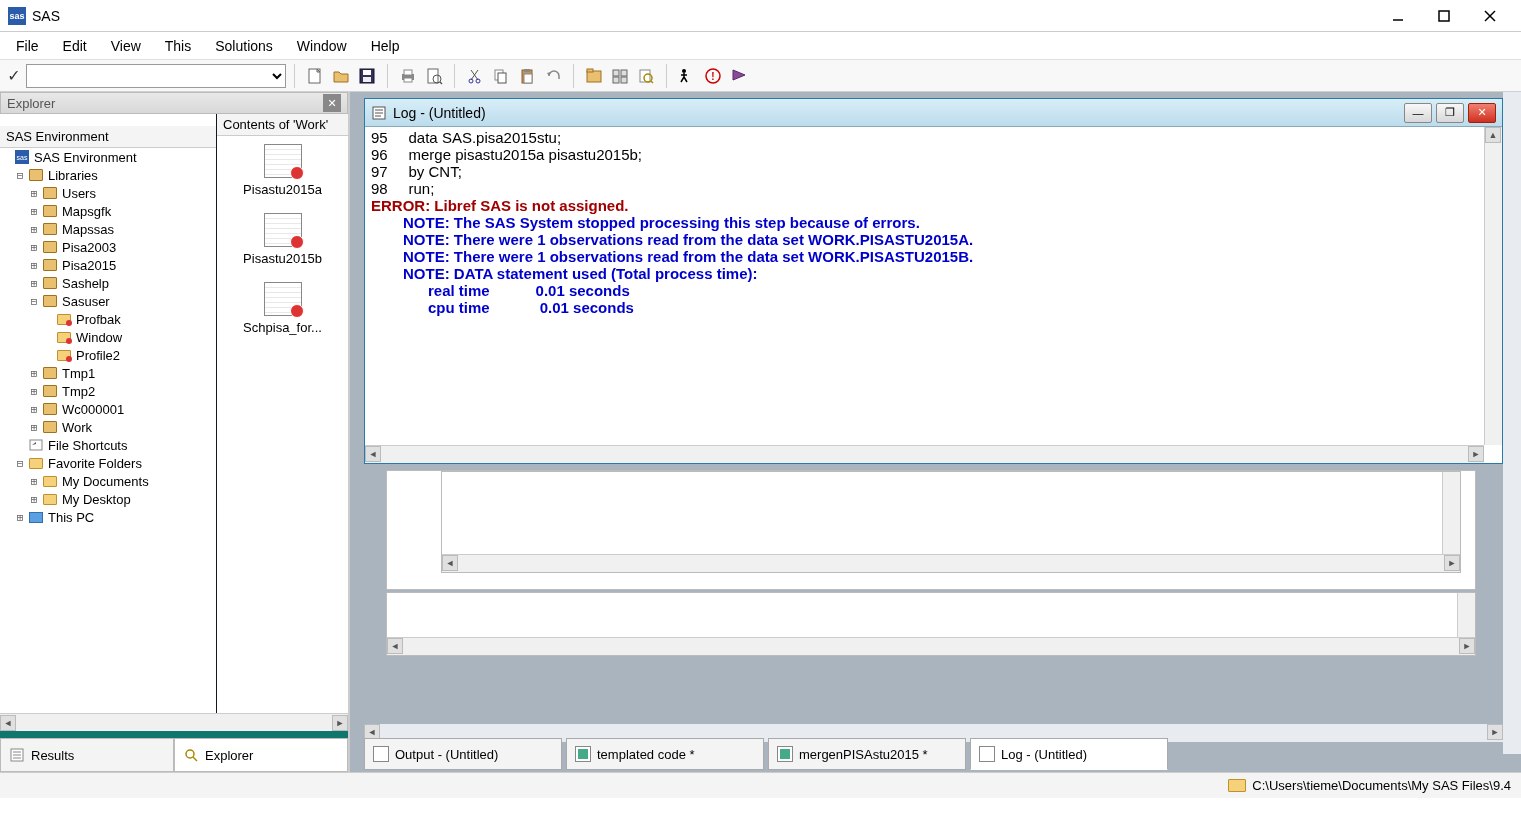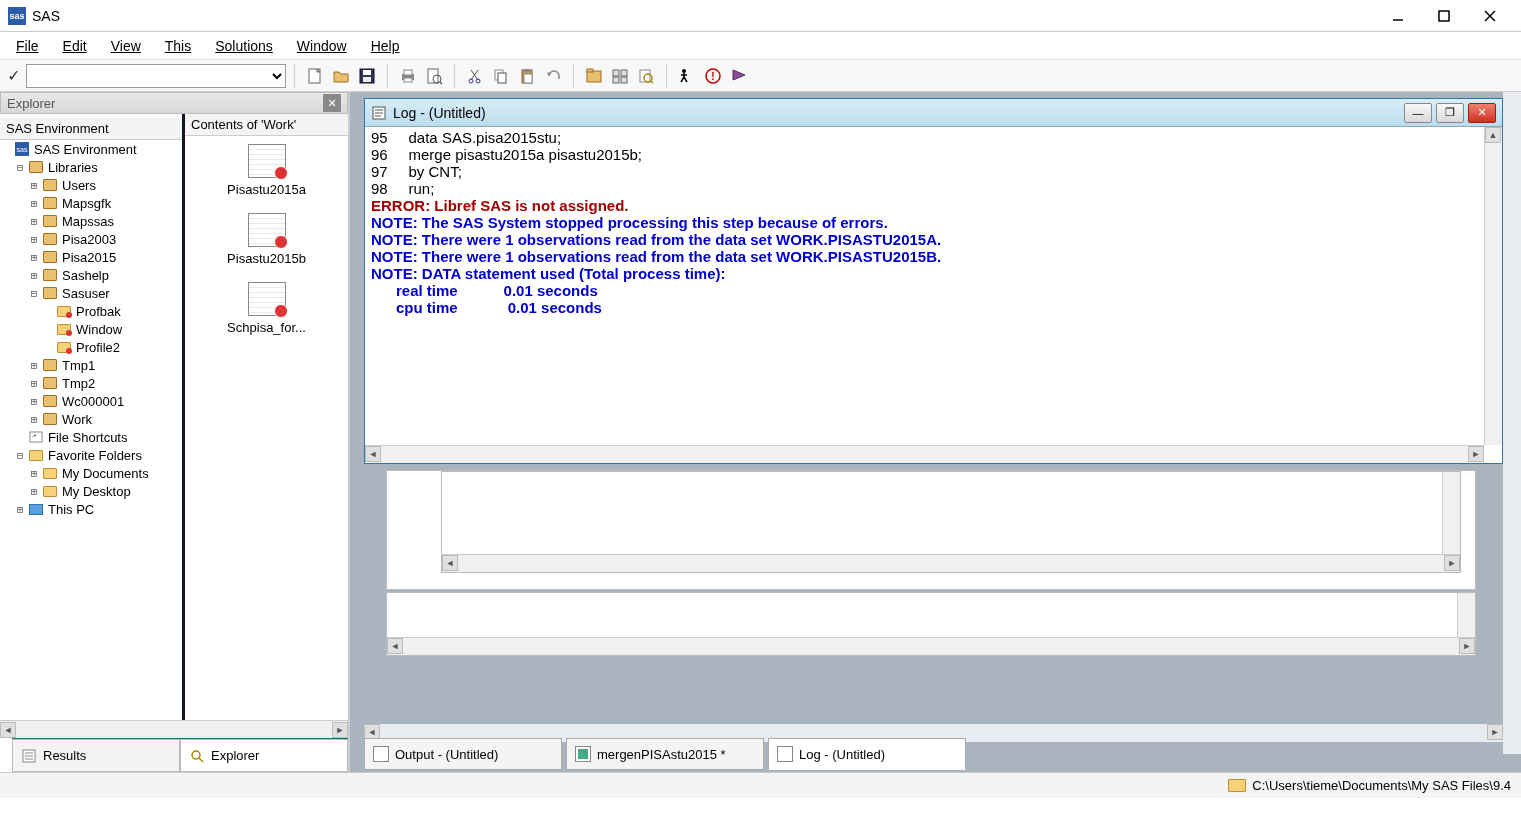--- a/index.html
+++ b/index.html
@@ -5,70 +5,70 @@
 * { box-sizing: border-box; margin: 0; padding: 0; font-family: "Segoe UI", Tahoma, sans-serif; }
 body { width: 1521px; height: 818px; background: #fff; overflow: hidden; font-size: 13px; }
 
 .titlebar { height: 32px; display: flex; align-items: center; padding: 0 8px; border-bottom: 1px solid #ccc; background: #fff; }
 .titlebar .sas-logo { width: 18px; height: 18px; background: #2a5caa; color: #fff; font-size: 9px; font-weight: bold; display: flex; align-items: center; justify-content: center; margin-right: 6px; }
 .titlebar .title { flex: 1; font-size: 14px; }
 .titlebar .winbtn { width: 46px; height: 32px; display: flex; align-items: center; justify-content: center; font-size: 14px; }
 .titlebar .winbtn svg { width: 12px; height: 12px; }
 
 .menubar { height: 28px; display: flex; align-items: center; padding: 0 4px; border-bottom: 1px solid #e0e0e0; background: #fff; font-size: 14px; }
-.menubar .menu-item { padding: 4px 12px; cursor: default; text-decoration: underline; }
+.menubar .menu-item { padding: 4px 12px; cursor: default; }
 
 .toolbar { height: 32px; display: flex; align-items: center; padding: 0 4px; border-bottom: 1px solid #d0d0d0; background: #f8f8f8; gap: 2px; }
 .toolbar .check { width: 20px; font-size: 16px; color: #333; text-align: center; }
 .toolbar select { width: 260px; height: 24px; border: 1px solid #999; background: #fff; }
 .toolbar .sep { width: 1px; height: 24px; background: #ccc; margin: 0 6px; }
 .tool-icon { width: 24px; height: 24px; display: flex; align-items: center; justify-content: center; }
 
 .main { display: flex; height: 680px; }
 
 .explorer-panel { width: 350px; border-right: 2px solid #ccc; display: flex; flex-direction: column; background: #fff; position: relative; }
 .panel-title { height: 22px; background: linear-gradient(#e8e8e8, #d8d8d8); border: 1px solid #bbb; padding: 2px 6px; font-size: 13px; color: #555; display: flex; align-items: center; }
 .panel-title .close-x { margin-left: auto; width: 18px; height: 18px; background: #888; color: #fff; font-size: 11px; display: flex; align-items: center; justify-content: center; }
 .explorer-split { display: flex; flex: 1; overflow: hidden; }
-.tree-col { width: 185px; border-right: 3px solid #0f172a; overflow: auto; padding-top: 4px; }
+.tree-col { width: 217px; border-right: 1px solid #0f172a; overflow: auto; padding-top: 12px; }
 .contents-col { flex: 1; overflow: auto; }
 .col-head { padding: 3px 6px; font-size: 13px; border-bottom: 1px solid #ccc; background: #f4f4f4; }
 
 .tree-node { display: flex; align-items: center; padding: 1px 2px; font-size: 13px; white-space: nowrap; gap: 2px; }
 .tree-node .tw { width: 12px; text-align: center; color: #666; font-family: monospace; font-size: 11px; }
 .tree-node .icon { width: 16px; height: 16px; display: flex; align-items: center; justify-content: center; flex: 0 0 auto; }
 .tree-node .label { padding-left: 2px; }
 
 .lib-icon { width: 14px; height: 12px; background: #e8c070; border: 1px solid #a07020; border-radius: 1px; }
 .fold-icon { width: 14px; height: 11px; background: #f5d27a; border: 1px solid #c09030; border-radius: 1px; position: relative; }
 .fold-icon.red::after { content:''; position:absolute; right:-2px; bottom:-2px; width:6px; height:6px; background:#d33; border-radius:50%; }
 .pc-icon { width: 14px; height: 11px; background: #5aa0e0; border: 1px solid #3070b0; }
 .env-icon { width: 14px; height: 14px; background: #2a5caa; color:#fff; font-size:7px; display:flex; align-items:center; justify-content:center; }
 
 .grid-item { display: flex; flex-direction: column; align-items: center; padding: 8px 4px; gap: 4px; }
 .grid-item .ds-icon { width: 38px; height: 34px; background: #fff; border: 1px solid #888; position: relative; background-image: repeating-linear-gradient(#fff, #fff 4px, #e8e8e8 4px, #e8e8e8 5px), repeating-linear-gradient(90deg, #fff, #fff 5px, #e8e8e8 5px, #e8e8e8 6px); }
 .grid-item .ds-icon::after { content: ''; position: absolute; right: -3px; bottom: -3px; width: 12px; height: 12px; background: #d33; border-radius: 50%; border: 1px solid #fff; }
 .grid-item .name { font-size: 13px; text-align: center; }
 
 .explorer-scroll { height: 18px; background: #f0f0f0; border-top: 1px solid #ccc; display:flex; align-items:center; }
-.explorer-tabs { height: 34px; display: flex; border-top: 1px solid #0f766e; margin-left: 12px; }
+.explorer-tabs { height: 41px; display: flex; border-top: 7px solid #0f766e; }
 .exp-tab { flex: 1; display: flex; align-items: center; gap: 6px; padding: 2px 8px; border: 1px solid #bbb; background: #f4f4f4; font-size: 13px; }
 .exp-tab.active { background: #fff; }
 
 .workspace { flex: 1; background: #aab4bf; position: relative; overflow: hidden; }
 .log-window { position: absolute; left: 14px; top: 6px; right: 18px; height: 366px; background: #fff; border: 1px solid #2a7aa8; display: flex; flex-direction: column; }
 .log-titlebar { height: 28px; background: linear-gradient(#d8eef8, #bcdcec); border-bottom: 1px solid #8ab; display: flex; align-items: center; padding: 0 6px; gap: 6px; }
 .log-titlebar .title { flex: 1; font-size: 14px; }
 .win-ctrl { display: flex; gap: 4px; }
 .win-ctrl .btn { width: 28px; height: 20px; border: 1px solid #888; background: linear-gradient(#f8f8f8,#d8d8d8); display:flex; align-items:center; justify-content:center; font-size:11px; border-radius:2px; }
 .win-ctrl .btn.close { background: linear-gradient(#f08070,#d03020); color:#fff; border-color:#a02010; }
 .log-body { flex: 1; overflow: auto; padding: 2px 6px; font-family: "Courier New", monospace; font-size: 15px; line-height: 17px; white-space: pre; }
 .log-body .ln { color: #000; }
 .log-body .err { color: #a00000; font-weight: bold; }
-.log-body .note { color: #0000cc; font-weight: bold; }
+.log-body .note { color: #0000cc; font-weight: bold; margin-left: 32px; }
 
 .sub-win { position: absolute; background: #fff; border: 1px solid #bbb; }
 .sub-win .sb-v { position:absolute; right:0; top:0; bottom:18px; width:18px; background:#f0f0f0; border-left:1px solid #ccc; }
 .sub-win .sb-h { position:absolute; left:0; right:0; bottom:0; height:18px; background:#f0f0f0; border-top:1px solid #ccc; }
 
 .ws-scroll-v { position:absolute; right:0; top:0; bottom:18px; width:18px; background:#e8ecf0; }
 
 .bottom-tabs { position: absolute; left: 14px; bottom: 2px; right: 18px; height: 32px; display: flex; gap: 4px; }
 .btab { width: 198px; background: #f4f4f4; border: 1px solid #aaa; display: flex; align-items: center; gap: 6px; padding: 0 8px; font-size: 13px; }
 .btab.active { background: #fff; border-bottom: 1px solid #fff; }
@@ -477,20 +477,24 @@
         <div class="sb-arrow" style="position:absolute;right:0">►</div>
       </div>
 
     <div class="bottom-tabs" id="bottom-tabs">
         <div class="btab">
           <div class="doc-icon "></div>
           <span>Output - (Untitled)</span>
         </div>
         <div class="btab">
           <div class="doc-icon templ"></div>
+          <span>templated code *</span>
+        </div>
+        <div class="btab">
+          <div class="doc-icon templ"></div>
           <span>mergenPISAstu2015 *</span>
         </div>
         <div class="btab active">
           <div class="doc-icon "></div>
           <span>Log - (Untitled)</span>
         </div>
       </div>
   </div>
 </div>
 

